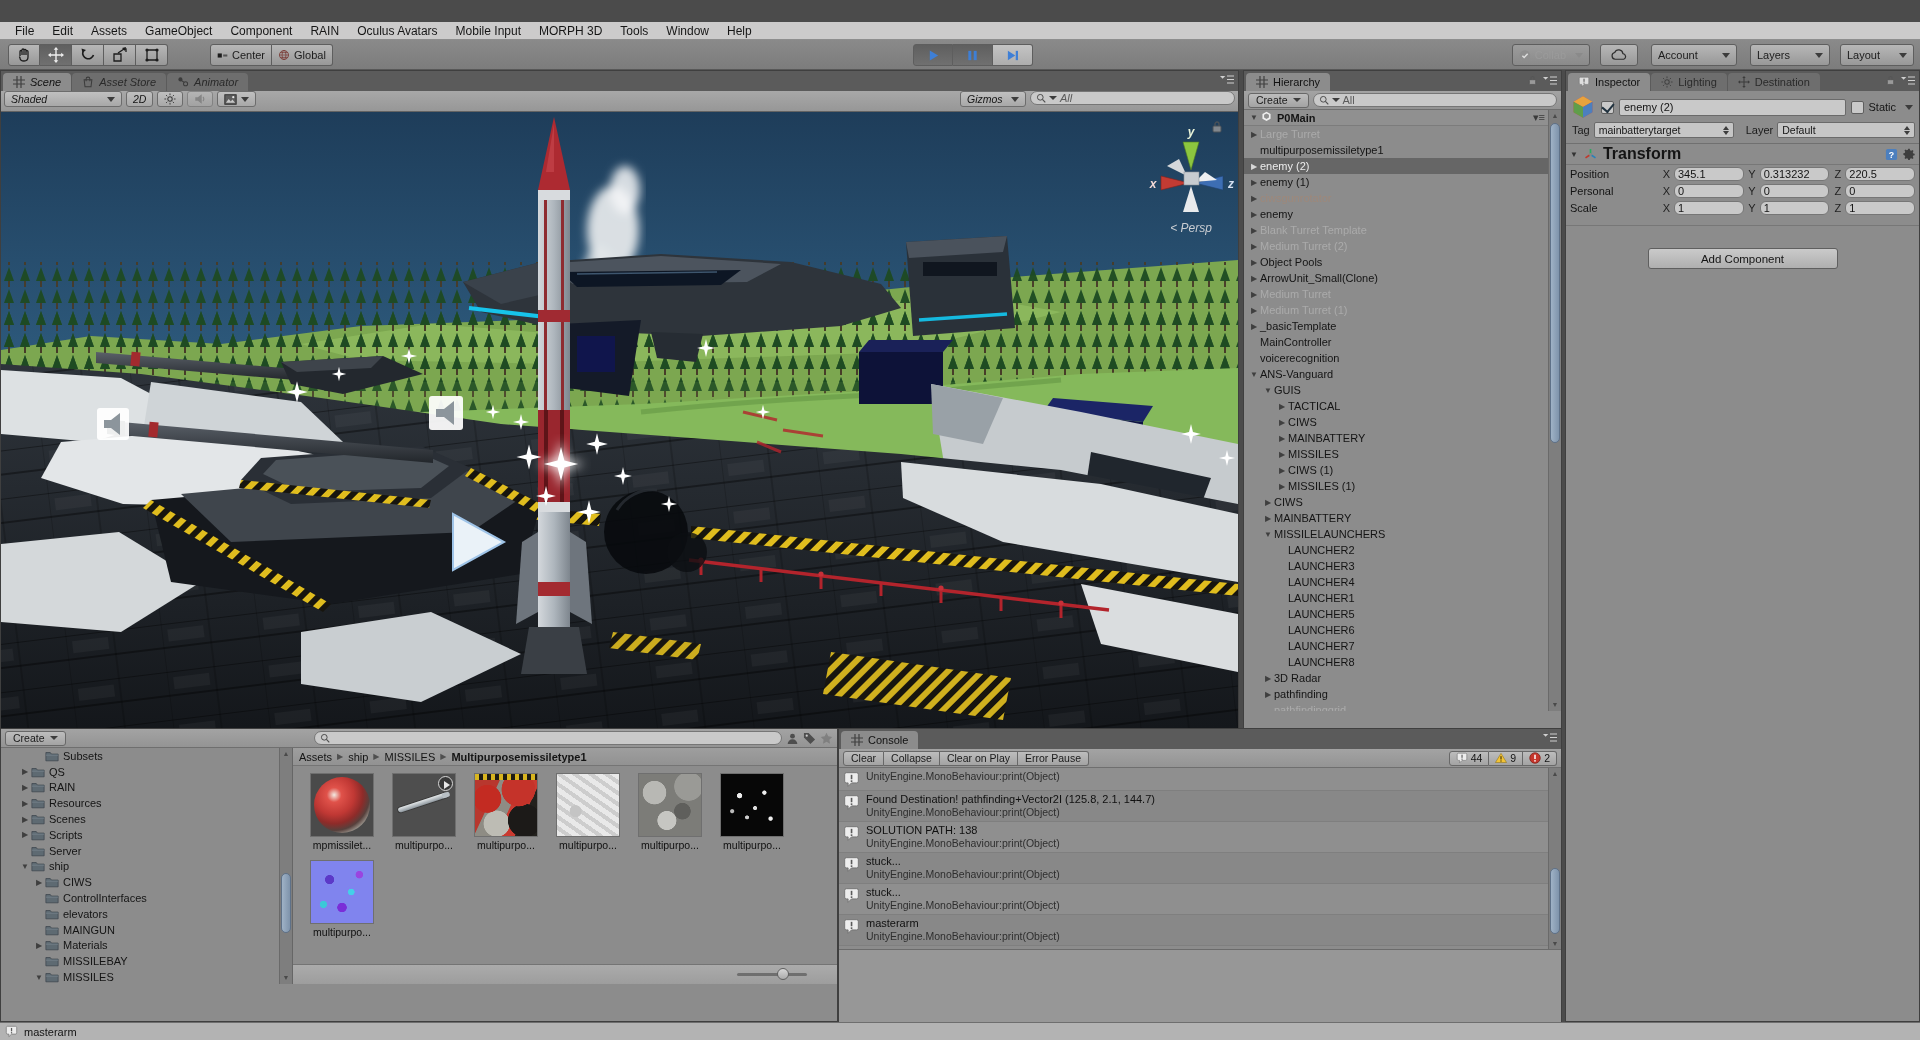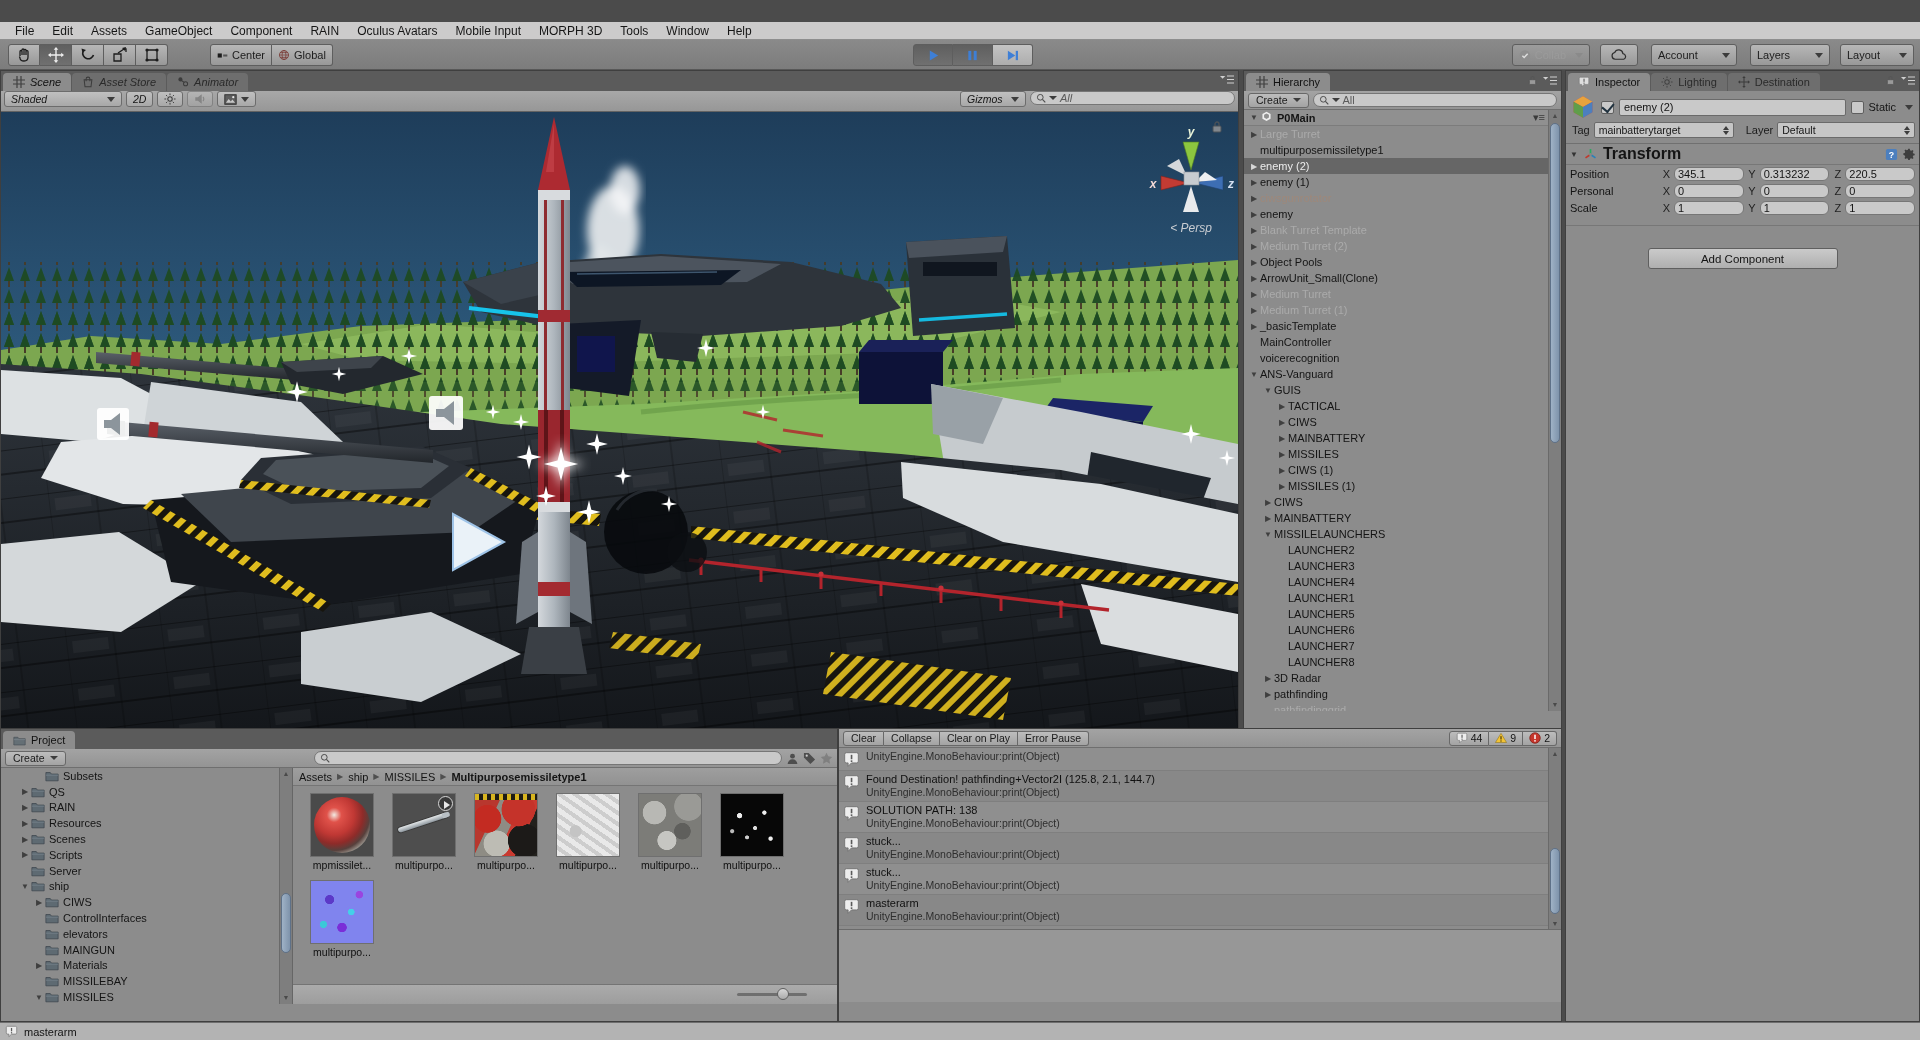--- a/index.html
+++ b/index.html
@@ -1047,28 +1047,20 @@
       </div>
     <div style="height:10px;border-bottom:1px solid #777"></div>
     <div class="addcomp-wrap">
       <div class="addcomp">
         <span>Add Component</span>
       </div>
     </div>
   </div>
 
   <div class="panel" id="projectPanel">
-    <div class="tabstrip">
-      <div class="tab active">
-        <svg class="ic" style="width:13px;height:11px">
-            <use href="#sym-folder"></use>
-          </svg>
-        <span>Project</span>
-      </div>
-    </div>
     <div class="minibar">
       <div class="minibtn">
         <span>Create</span>
           <i class="caret" style="border-top-width:4px"></i>
       </div>
       <div style="width:240px"></div>
       <div class="searchpill">
         <svg class="ic">
             <use href="#sym-search"></use>
           </svg>
@@ -1244,20 +1236,33 @@
         <div class="proj-bottom">
           <div class="slider">
               <div class="knob"></div>
             </div>
         </div>
       </div>
     </div>
   </div>
 
   <div class="panel" id="consolePanel">
+    <div class="tabstrip">
+      <div class="tab active">
+        <svg class="ic" style="color:#333">
+            <use href="#sym-grid"></use>
+          </svg>
+        <span>Console</span>
+      </div>
+      <div class="strip-icons">
+        <svg class="ic" style="width:14px;height:9px;color:#D0D0D0">
+            <use href="#sym-menu"></use>
+          </svg>
+      </div>
+    </div>
     <div class="minibar">
       <div id="consoleBtns" style="display:flex">
           <div class="minibtn seg first">Clear</div>
           <div class="minibtn seg">Collapse</div>
           <div class="minibtn seg">Clear on Play</div>
           <div class="minibtn seg last">Error Pause</div>
         </div>
       <div class="cs-counts">
         <div class="cbadge" style="border-radius:3px 0 0 3px">
           <svg class="ic">

